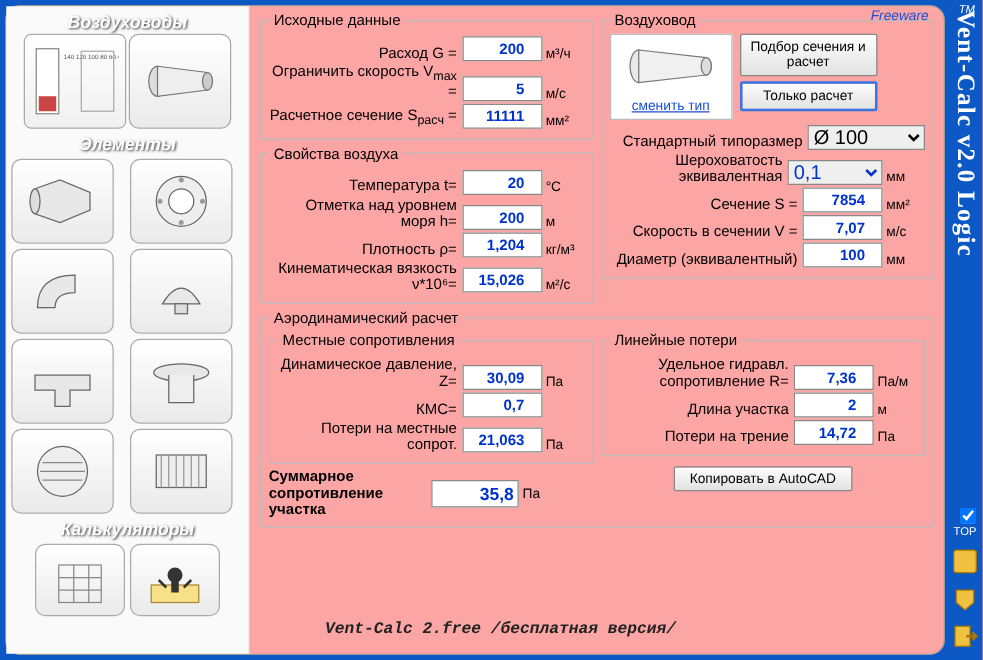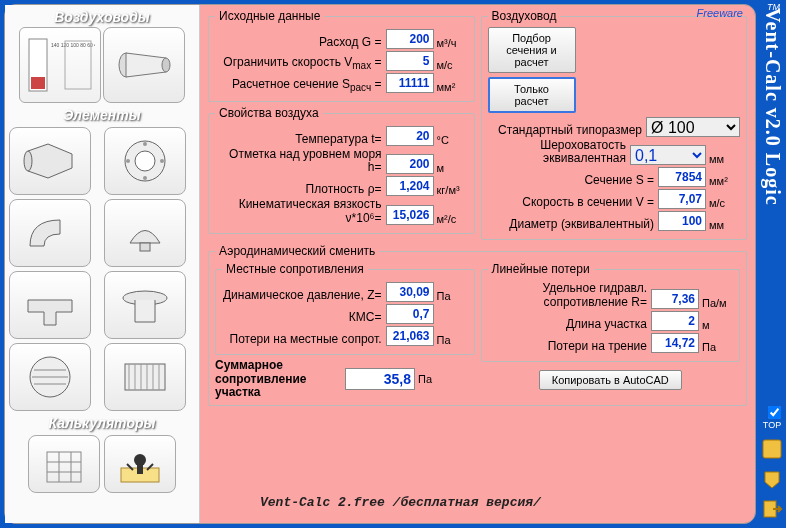--- a/index.html
+++ b/index.html
@@ -16,26 +16,26 @@
 .calc-btn { width: 72px; height: 58px; background: linear-gradient(#fff,#eaeaea); border: 1px solid #aaa; border-radius: 8px; cursor: pointer; display:flex; align-items:center; justify-content:center; }
 .content { flex: 1; padding: 4px 8px; position: relative; }
 .freeware { position: absolute; top: 2px; right: 12px; color: #1a4fd6; font-style: italic; font-size: 11px; }
 .main-title { font-size: 18px; font-weight: bold; margin: 2px 0 4px 10px; }
 fieldset { border: 1px solid #bbb; border-radius: 2px; margin-bottom: 4px; padding: 4px 6px 6px; }
 legend { font-size: 12px; padding: 0 4px; }
 .two-col { display: flex; gap: 6px; }
 .col { flex: 1; }
 .form-row { display: flex; align-items: flex-end; margin: 2px 0; font-size: 12px; }
 .form-row .lbl { flex: 1; text-align: right; padding-right: 4px; line-height: 1.1; }
-.form-row input[type=text] { width: 48px; height: 20px; border: 1px solid #888; text-align: right; padding-right: 3px; color: #0033cc; font-weight: bold; font-size: 12px; }
+.form-row input[type=text] { width: 64px; height: 20px; border: 1px solid #888; text-align: right; padding-right: 13px; color: #0033cc; font-weight: bold; font-size: 12px; }
 .form-row select { height: 20px; border: 1px solid #888; font-size: 16px; }
 .unit { width: 34px; padding-left: 3px; font-size: 11px; }
 .duct-box { border: 1px solid #bbb; padding: 4px; text-align: center; background: #fff; width: 98px; }
 .duct-box .link { color: #1a4fd6; font-size: 11px; cursor: pointer; text-decoration: underline; }
-.btn { background: linear-gradient(#fdfdfd,#e2e2e2); border: 1px solid #888; border-radius: 2px; font-size: 11px; padding: 4px 6px; cursor: pointer; width: 88px; text-align: center; }
+.btn { background: linear-gradient(#fdfdfd,#e2e2e2); border: 1px solid #888; border-radius: 2px; font-size: 11px; padding: 4px 6px; cursor: pointer; width: 110px; text-align: center; }
 .btn.active { border: 2px solid #3a76e2; }
 .sum-row { display: flex; align-items: center; }
 .sum-row .lbl2 { font-weight: bold; font-size: 12px; width: 130px; line-height: 1.1; }
 .sum-row input { width: 70px; height: 22px; border: 1px solid #888; text-align: right; color: #0033cc; font-weight: bold; font-size: 14px; padding-right:3px; }
 .copy-row { text-align: center; padding: 4px; }
 .copy-btn { background: linear-gradient(#fdfdfd,#e2e2e2); border: 1px solid #888; border-radius: 2px; padding: 3px 12px; font-size: 11px; cursor: pointer; }
 .version { position: absolute; bottom: 18px; left: 260px; font-family: 'Courier New', monospace; font-weight: bold; font-style: italic; font-size: 13px; color: #222; }
 .right-rail { position: absolute; top: 0; right: 0; width: 28px; height: 100%; display: flex; flex-direction: column; align-items: center; justify-content: space-between; padding: 8px 0; }
 .rail-title { color: #fff; writing-mode: vertical-rl; font-size: 20px; font-weight: bold; font-family: Georgia, serif; letter-spacing: 1px; }
 .rail-icons { display: flex; flex-direction: column; gap: 8px; align-items: center; }
@@ -199,20 +199,28 @@
             <input type="text" value="15,026" style="">
             <span class="unit">м²/с</span>
           </div>
         </fieldset>
       </div>
 
       <div class="col">
         <fieldset>
           <legend>Воздуховод</legend>
           <div style="display:flex;gap:6px;margin-bottom:4px;">
+            <div class="duct-box">
+              <svg width="80" height="42">
+                  <ellipse cx="14" cy="21" rx="7" ry="13" fill="#e8e8e8" stroke="#777"></ellipse>
+                  <path d="M14 8 L68 14 A4 7 0 0 1 68 28 L14 34 Z" fill="#f0f0f0" stroke="#777"></path>
+                  <ellipse cx="68" cy="21" rx="4" ry="7" fill="#ddd" stroke="#777"></ellipse>
+                </svg>
+              <div class="link">сменить тип</div>
+            </div>
             <div style="display:flex;flex-direction:column;gap:4px;">
               <button class="btn">Подбор сечения и расчет</button>
               <button class="btn active">Только расчет</button>
             </div>
           </div>
           <div class="form-row">
             <span class="lbl">Стандартный типоразмер</span>
             <select style="width:94px"><option>Ø 100</option></select>
           </div>
           <div class="form-row">
@@ -233,21 +241,21 @@
           <div class="form-row">
             <span class="lbl">Диаметр (эквивалентный)</span>
             <input type="text" value="100" style="">
             <span class="unit">мм</span>
           </div>
         </fieldset>
       </div>
     </div>
 
     <fieldset>
-      <legend>Аэродинамический сменить</legend>
+      <legend>Аэродинамический расчет</legend>
       <div class="two-col">
         <div class="col">
           <fieldset>
             <legend>Местные сопротивления</legend>
             <div class="form-row">
               <span class="lbl">Динамическое давление, Z=</span>
               <input type="text" value="30,09" style="">
               <span class="unit">Па</span>
             </div>
             <div class="form-row">

